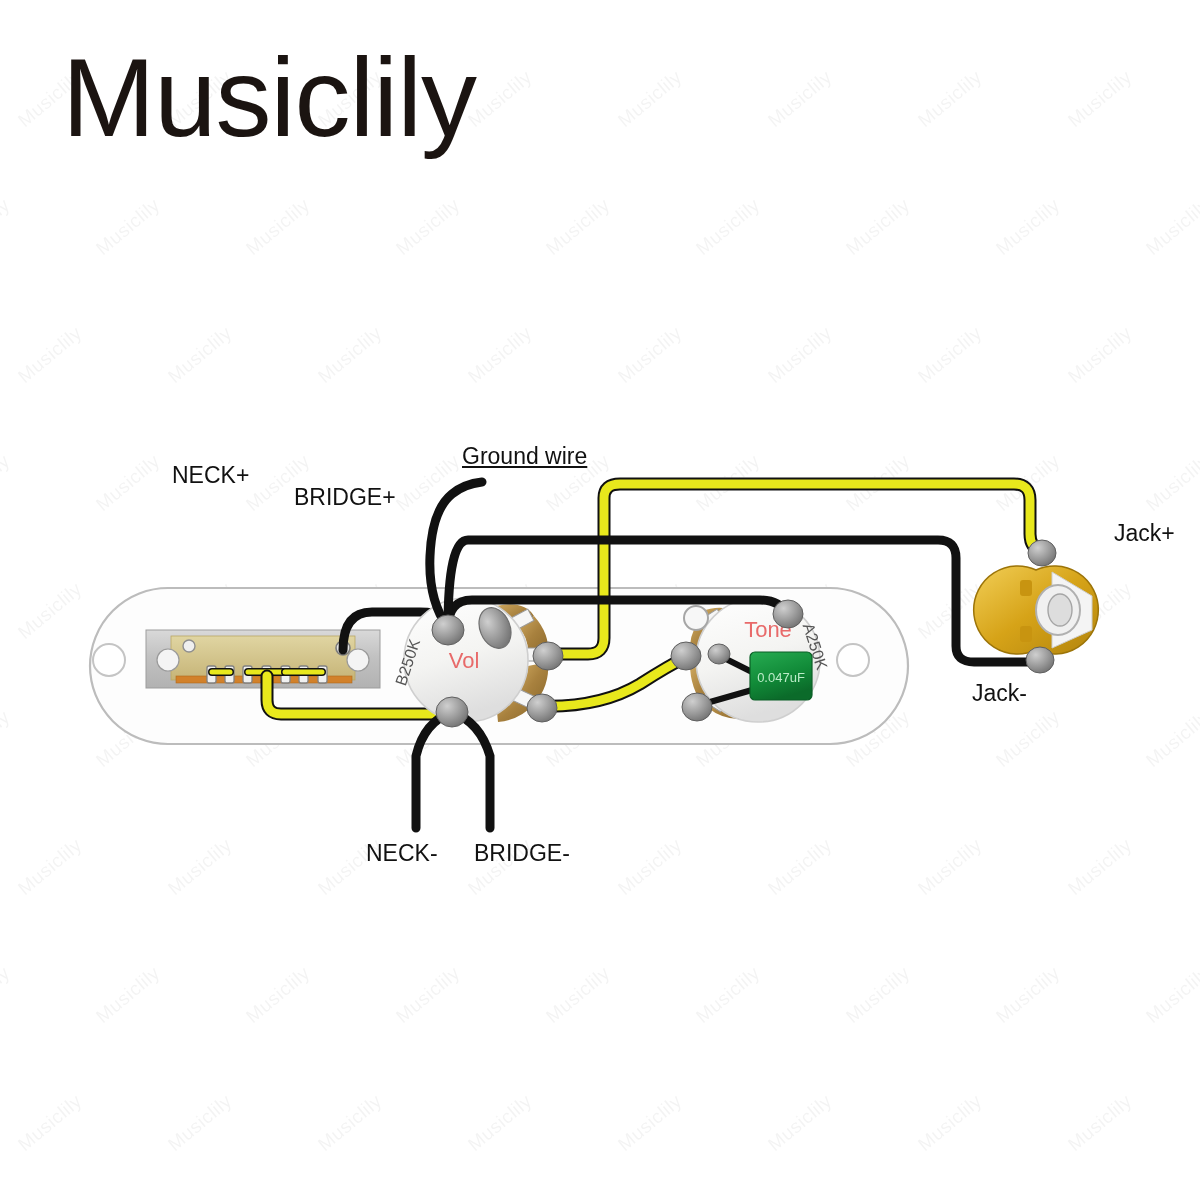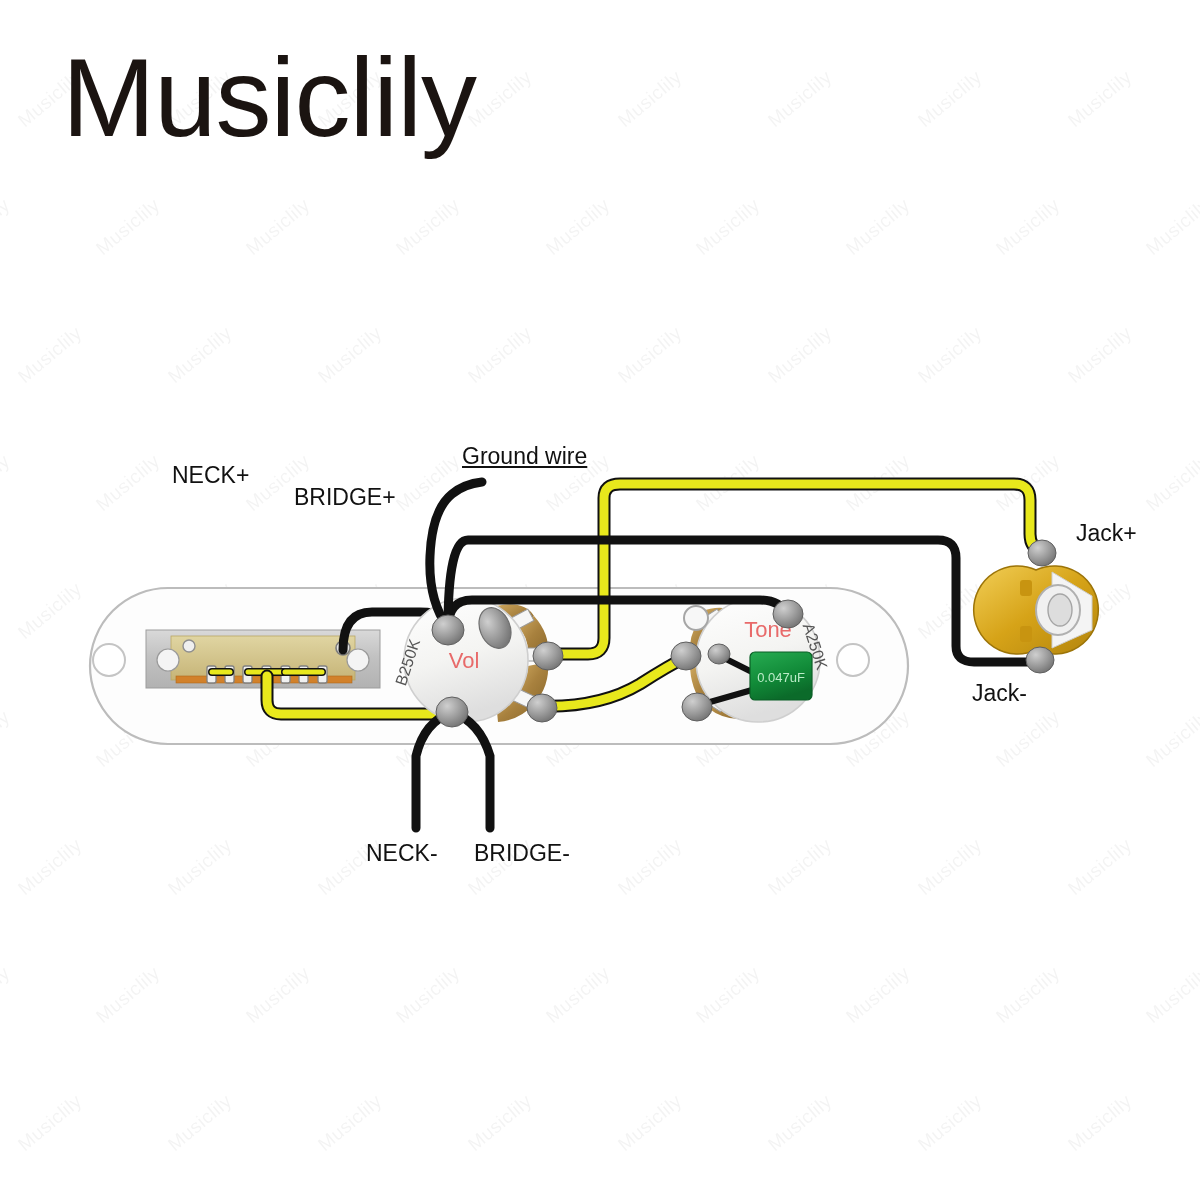--- a/index.html
+++ b/index.html
@@ -63,21 +63,21 @@
     position: absolute;
     z-index: 6;
     font-family: "Liberation Sans", sans-serif;
     color: #111;
     font-size: 23px;
     white-space: nowrap;
   }
   #label-neck-plus   { left: 172px; top: 462px; }
   #label-bridge-plus { left: 294px; top: 484px; }
   #label-ground-wire { left: 462px; top: 443px; text-decoration: underline; }
-  #label-jack-plus   { left: 1076px; top: 520px; }
+  #label-jack-plus   { left: 1114px; top: 520px; }
   #label-jack-minus  { left: 972px; top: 680px; text-align: center; }
   #label-neck-minus  { left: 366px; top: 840px; }
   #label-bridge-minus{ left: 474px; top: 840px; }
 </style>
 </head>
 <body>
 
 <div id="page">
 
   <div id="watermark-layer">

